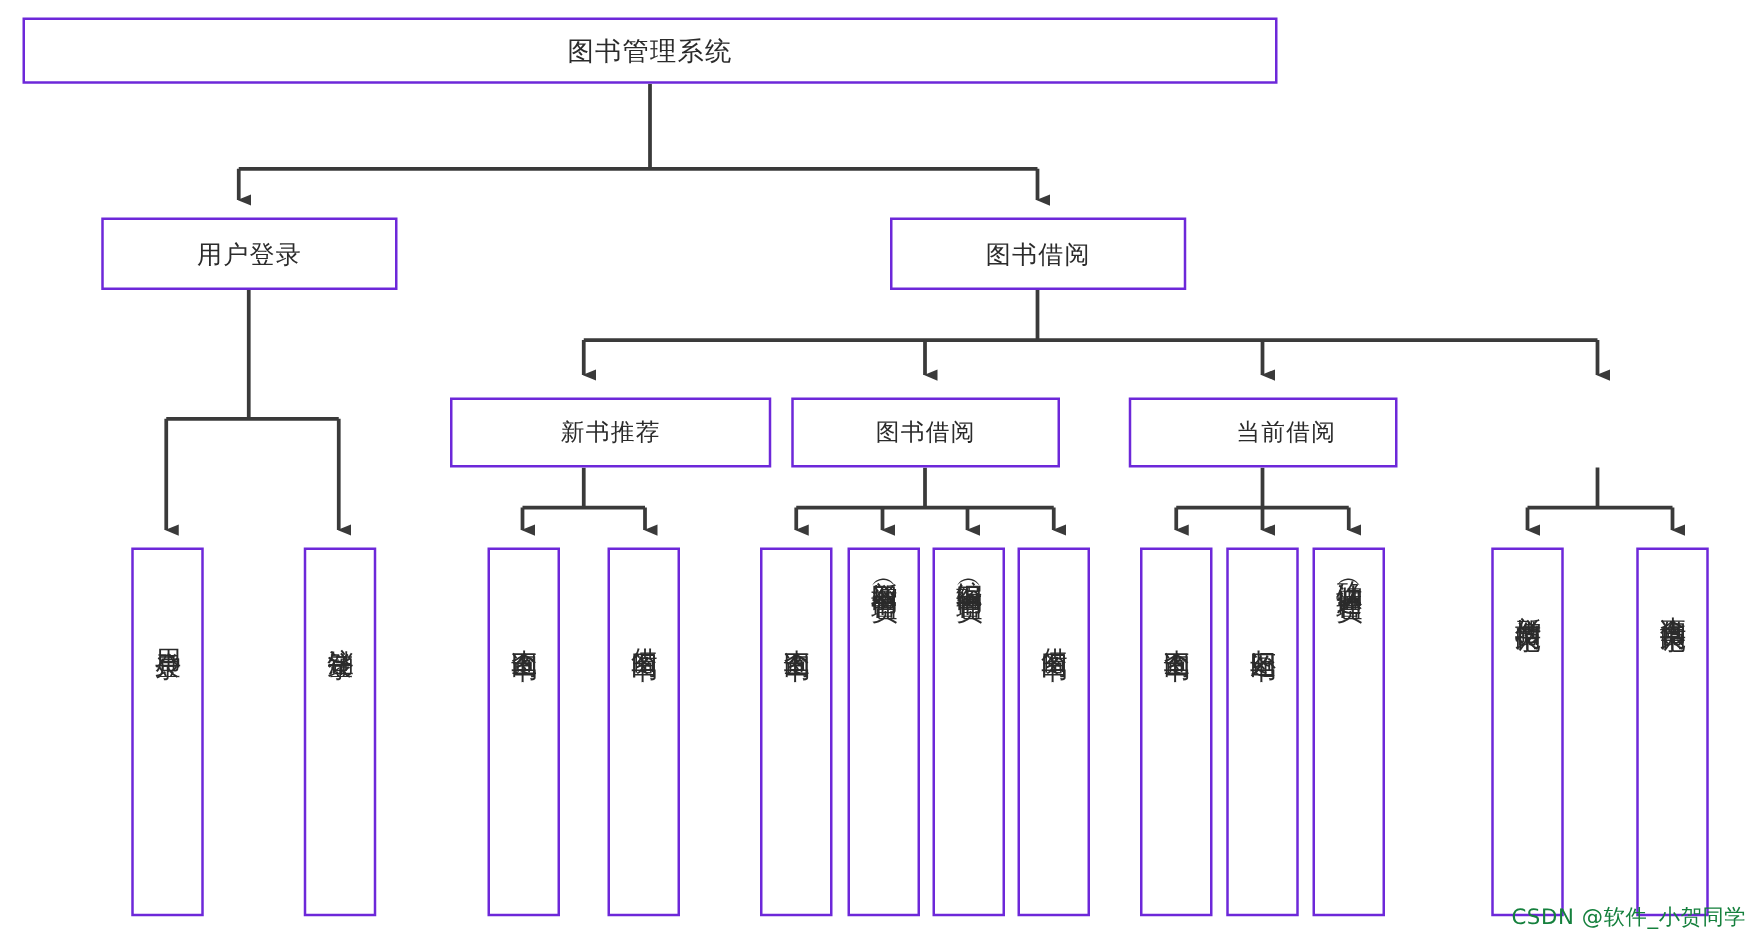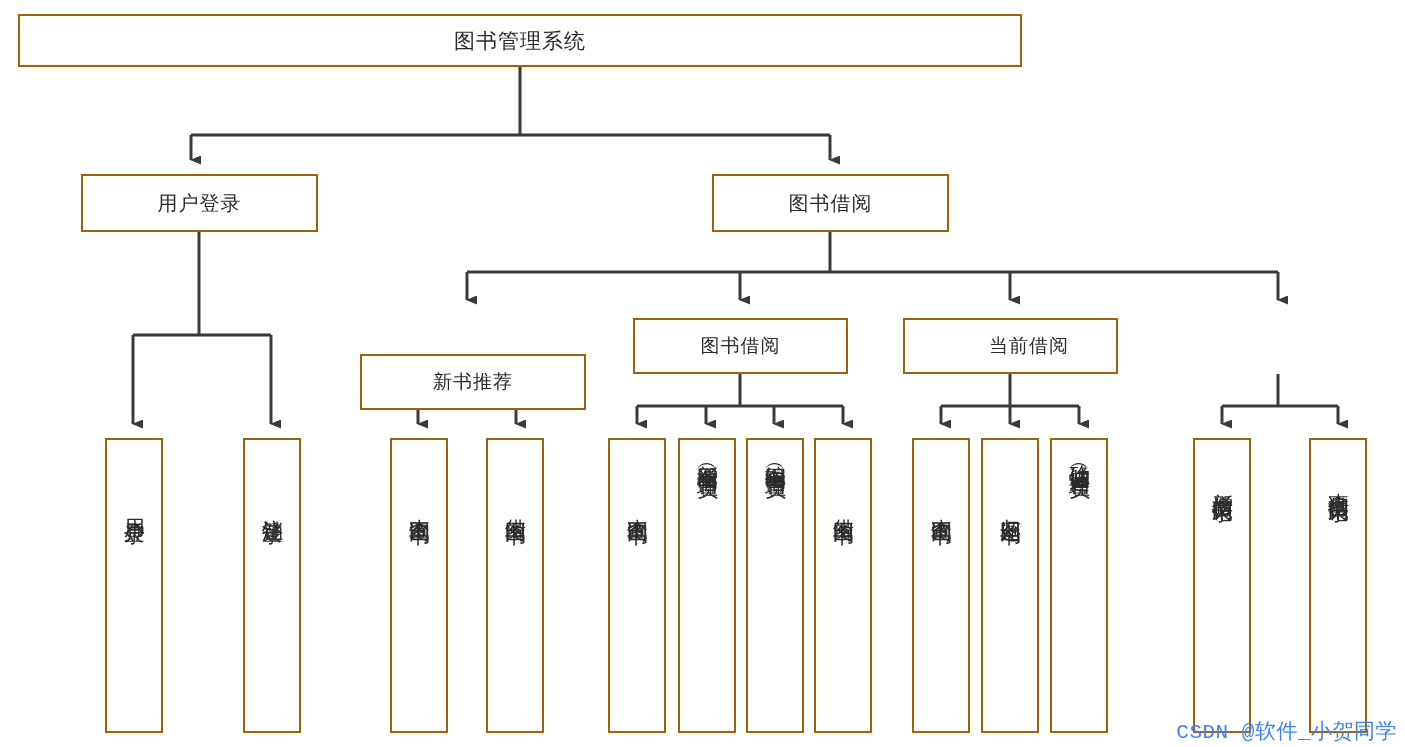--- a/index.html
+++ b/index.html
@@ -22,21 +22,21 @@
     left: 0;
     top: 0;
     width: 1405px;
     height: 747px;
     pointer-events: none;
   }
   .node {
     position: absolute;
     box-sizing: border-box;
     background: #ffffff;
-    border: 2px solid #a16207;
+    border: 2px solid #6d28d9;
     display: flex;
     align-items: center;
     justify-content: center;
     color: #2b2b2b;
     text-align: right;
   }
   .node.root {
     font-size: 21px;
   }
   .node.level2 {
@@ -69,25 +69,24 @@
     margin-top: 2px;
   }
   .hlabel {
     white-space: nowrap;
     letter-spacing: 1px;
   }
   #watermark {
     position: absolute;
     right: 8px;
     bottom: 2px;
-    font-size: 21px;
-    color: #3b82f6;
+    font-size: 17px;
+    color: #15803d;
     letter-spacing: 0.5px;
     white-space: nowrap;
-    font-family: Liberation Mono, monospace;
   }
 </style>
 </head>
 <body>
 
 <div id="canvas">
 
   <svg id="wires" viewBox="0 0 1405 747" xmlns="http://www.w3.org/2000/svg">
     <defs>
       <marker id="arrow" markerWidth="9" markerHeight="11" refX="4.5" refY="10" orient="auto" markerUnits="userSpaceOnUse">
@@ -144,21 +143,21 @@
   </div>
 
   <div class="node level2" style="left:81px; top:174px; width:237px; height:58px;">
     <span class="hlabel">用户登录</span>
   </div>
 
   <div class="node level2" style="left:712px; top:174px; width:237px; height:58px;">
     <span class="hlabel">图书借阅</span>
   </div>
 
-  <div class="node level3" style="left:360px; top:318px; width:226px; height:56px;margin-top:36px;">
+  <div class="node level3" style="left:360px; top:318px; width:257px; height:56px;">
     <span class="hlabel">新书推荐</span>
   </div>
 
   <div class="node level3" style="left:633px; top:318px; width:215px; height:56px;font-family:Liberation Serif, serif;">
     <span class="hlabel">图书借阅</span>
   </div>
 
   <div class="node level3" style="left:903px; top:318px; width:215px; height:56px;padding-left:37px;">
     <span class="hlabel">当前借阅</span>
   </div>

